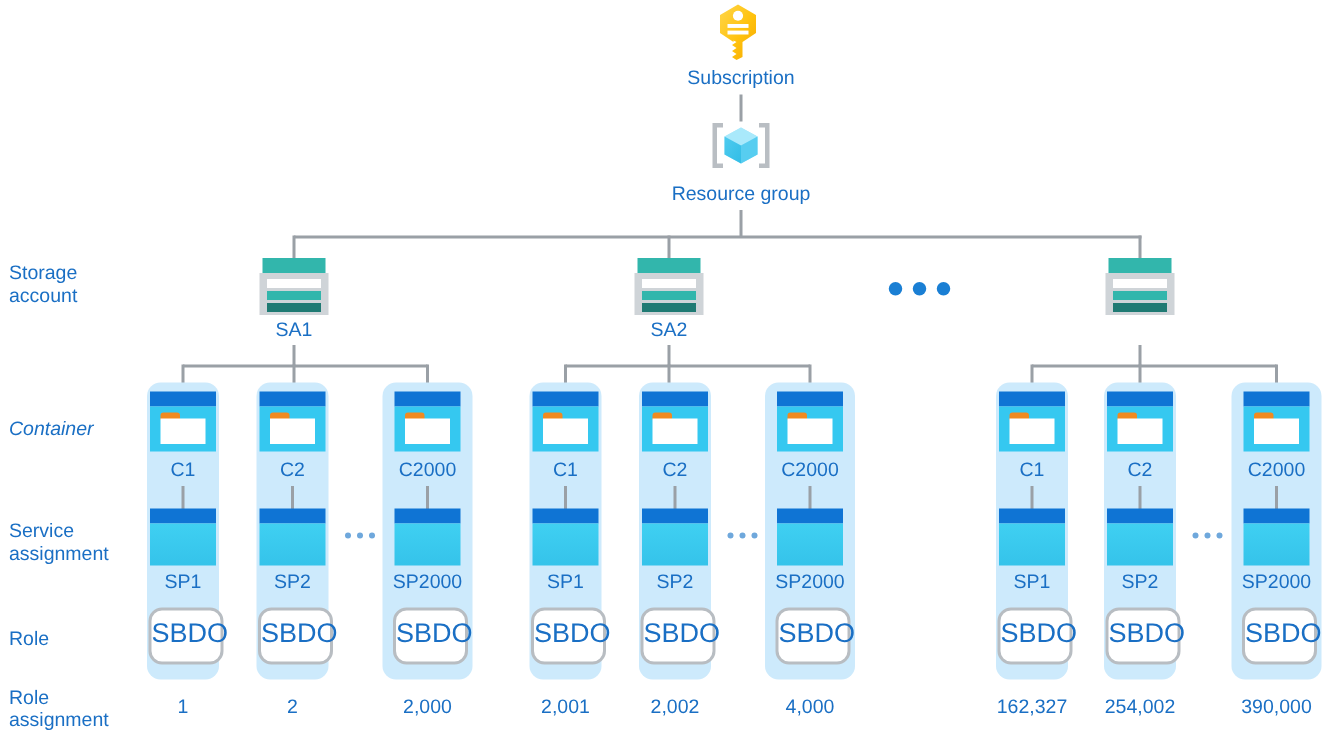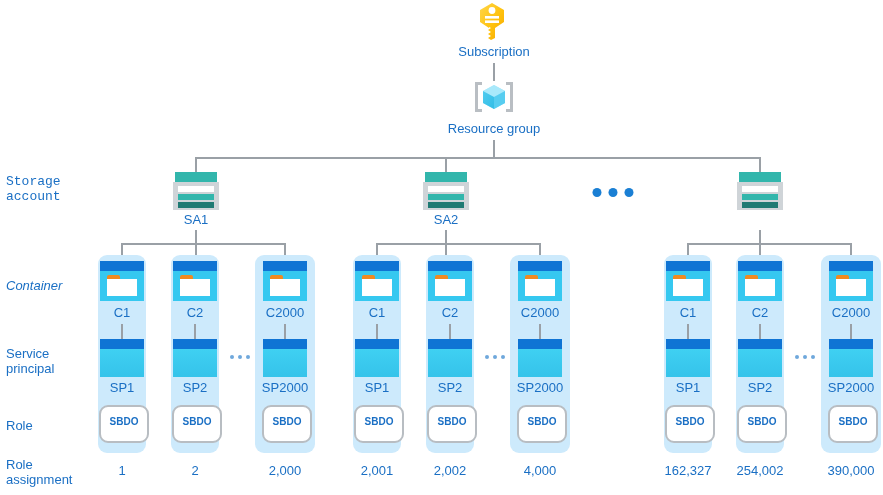--- a/index.html
+++ b/index.html
@@ -147,24 +147,23 @@
   
   .role-box {
     position: absolute;
     width: 46px;
     height: 34px;
     margin-left: -23px;
     background: #ffffff;
     border: 2px solid #b8bdc2;
     border-radius: 9px;
     color: #1a6fc4;
-    font-size: 10px;
+    font-size: 18px;
     line-height: 30px;
     text-align: center;
-    font-weight: bold;
   }
 
   
   .dots-small {
     position: absolute;
     display: flex;
     gap: 4px;
     transform: translateX(-50%);
   }
   .dots-small i {
@@ -240,25 +239,25 @@
   <div class="vline" style="left:195px; top:157px; height:16px;"></div>
   <div class="vline" style="left:445px; top:157px; height:16px;"></div>
   <div class="vline" style="left:759px; top:157px; height:16px;"></div>
 
   <div class="dots-big" style="left:613px; top:188px;">
     <i></i>
       <i></i>
       <i></i>
   </div>
 
-  <div class="row-label" style="top:174px;font-family:Liberation Mono, monospace;">Storage
+  <div class="row-label" style="top:174px;">Storage
 account</div>
   <div class="row-label" style="top:278px;font-style:italic;">Container</div>
   <div class="row-label" style="top:346px;">Service
-principal</div>
+assignment</div>
   <div class="row-label" style="top:418px;">Role</div>
   <div class="row-label" style="top:457px;">Role
 assignment</div>
 
   <div class="sa-icon" style="left:196px; top:172px;">
     <div class="sa-top"></div>
       <div class="sa-body"></div>
     <div class="sa-bar b1"></div>
       <div class="sa-bar b2"></div>
       <div class="sa-bar b3"></div>

